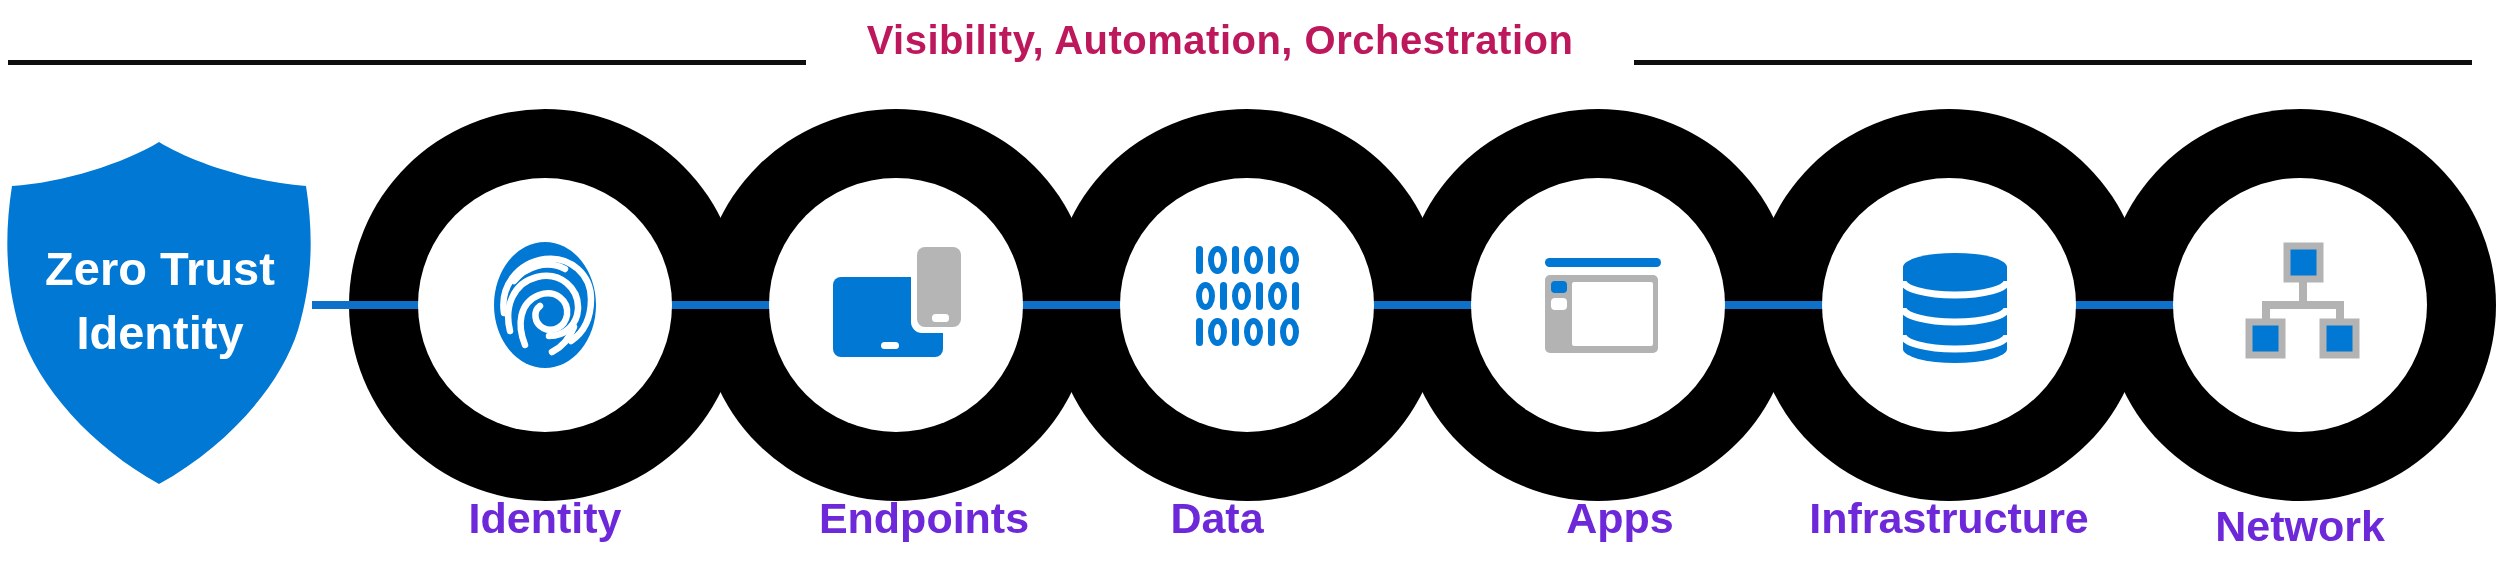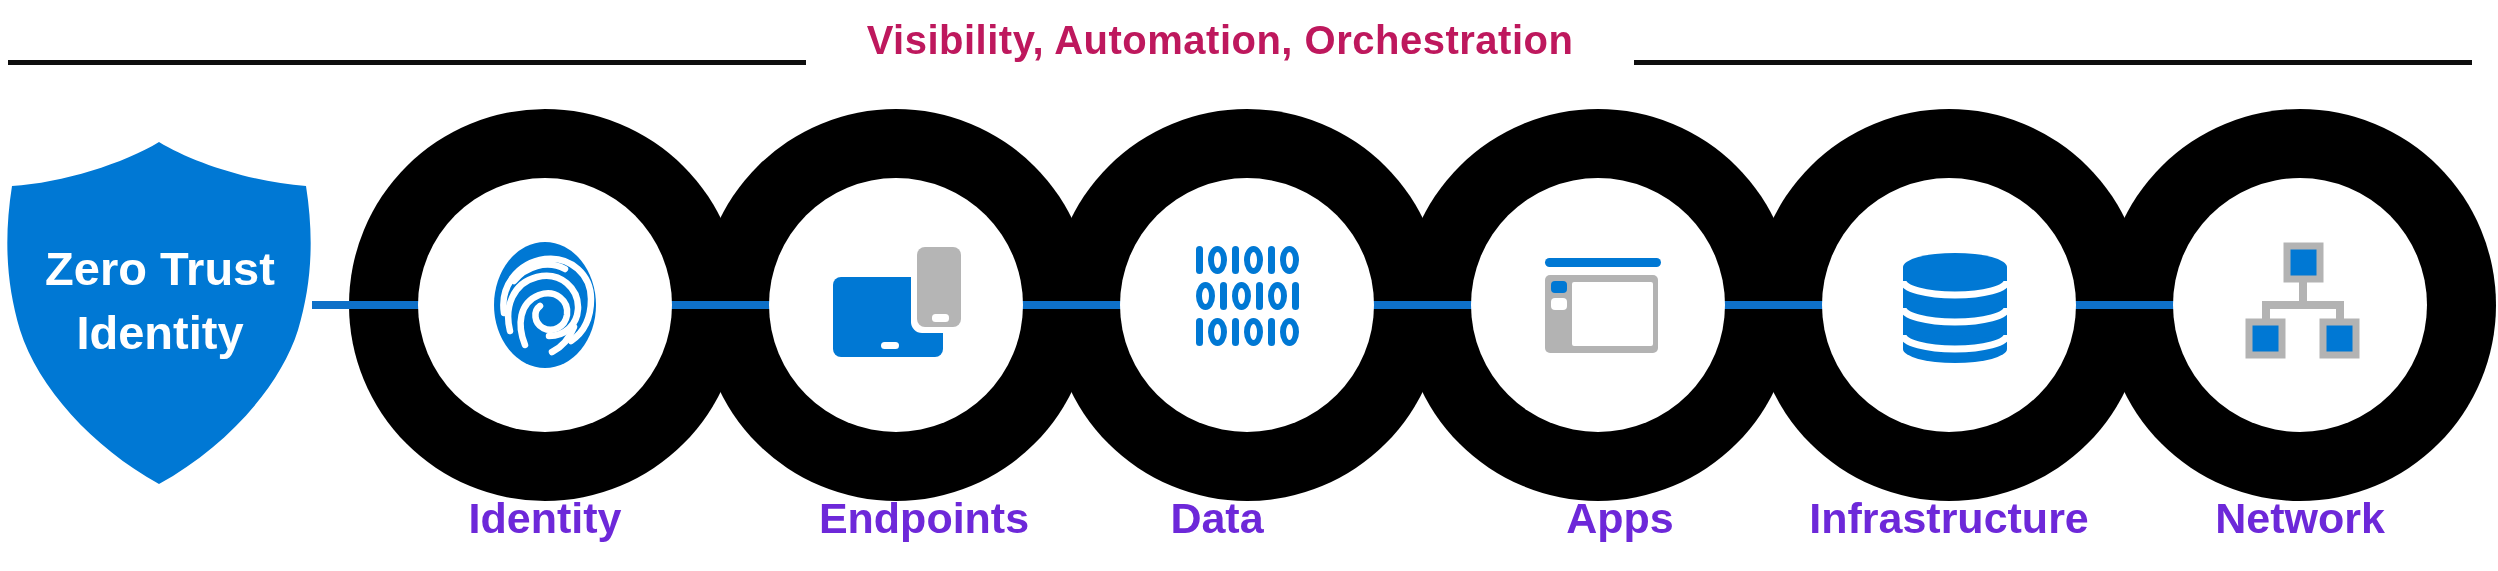--- a/index.html
+++ b/index.html
@@ -161,15 +161,15 @@
       <rect x="2249" y="322" width="33" height="33"></rect>
       <rect x="2323" y="322" width="33" height="33"></rect>
     </g>
   </svg>
 
   <div class="node-label" style="left:545px;">Identity</div>
   <div class="node-label" style="left:924px;">Endpoints</div>
   <div class="node-label" style="left:1217px;">Data</div>
   <div class="node-label" style="left:1598px;margin-left:22px;">Apps</div>
   <div class="node-label" style="left:1949px;">Infrastructure</div>
-  <div class="node-label" style="left:2300px;">Network</div>
+  <div class="node-label" style="left:2300px;margin-top:8px;">Network</div>
 
 </div>
 
 </body></html>

